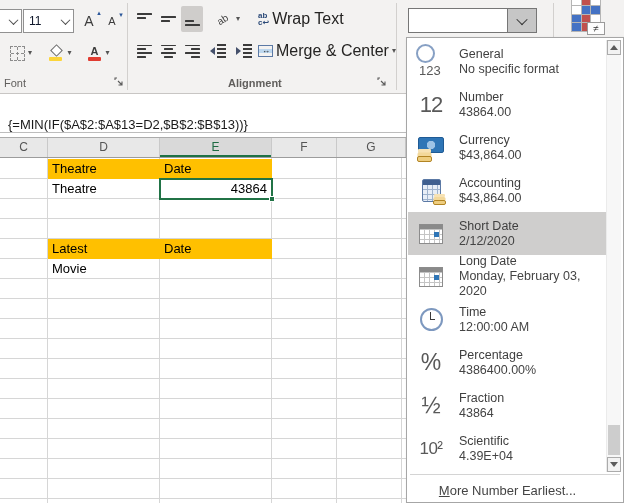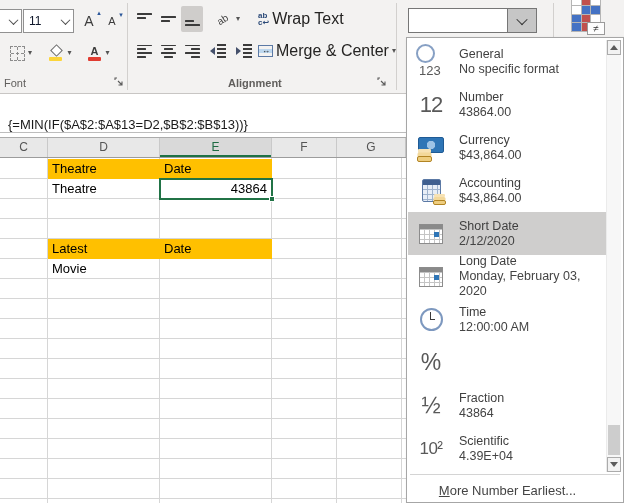--- a/index.html
+++ b/index.html
@@ -349,20 +349,24 @@
         </div>
         <div class="fmt-item">
           <span class="fmt-icon time-icon"></span>
           <span class="fmt-text">
             <span class="fmt-title">Time</span>
             <span class="fmt-example">12:00:00 AM</span>
           </span>
         </div>
         <div class="fmt-item">
           <span class="fmt-icon percentage-icon"></span>
+          <span class="fmt-text">
+            <span class="fmt-title">Percentage</span>
+            <span class="fmt-example">4386400.00%</span>
+          </span>
         </div>
         <div class="fmt-item">
           <span class="fmt-icon fraction-icon"></span>
           <span class="fmt-text">
             <span class="fmt-title">Fraction</span>
             <span class="fmt-example">43864</span>
           </span>
         </div>
         <div class="fmt-item">
           <span class="fmt-icon scientific-icon"></span>

